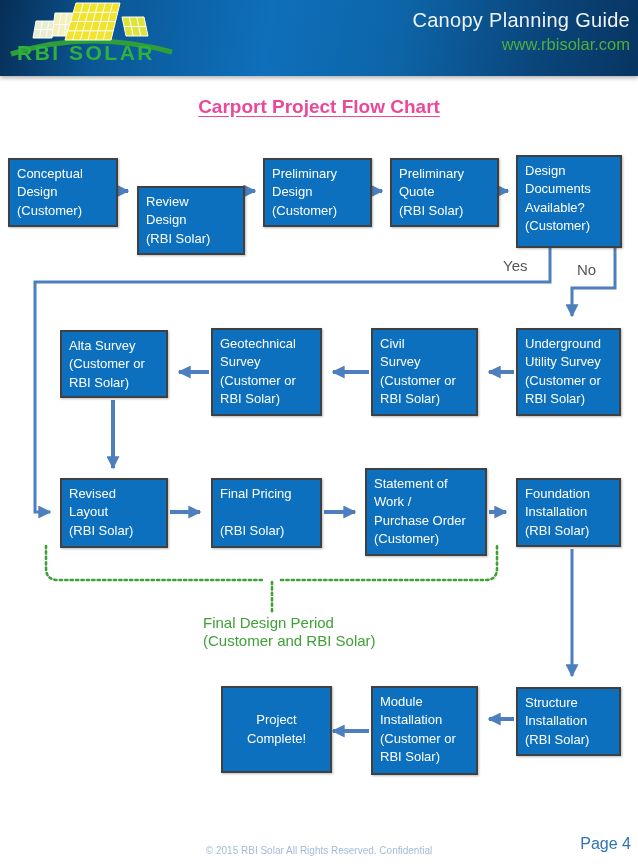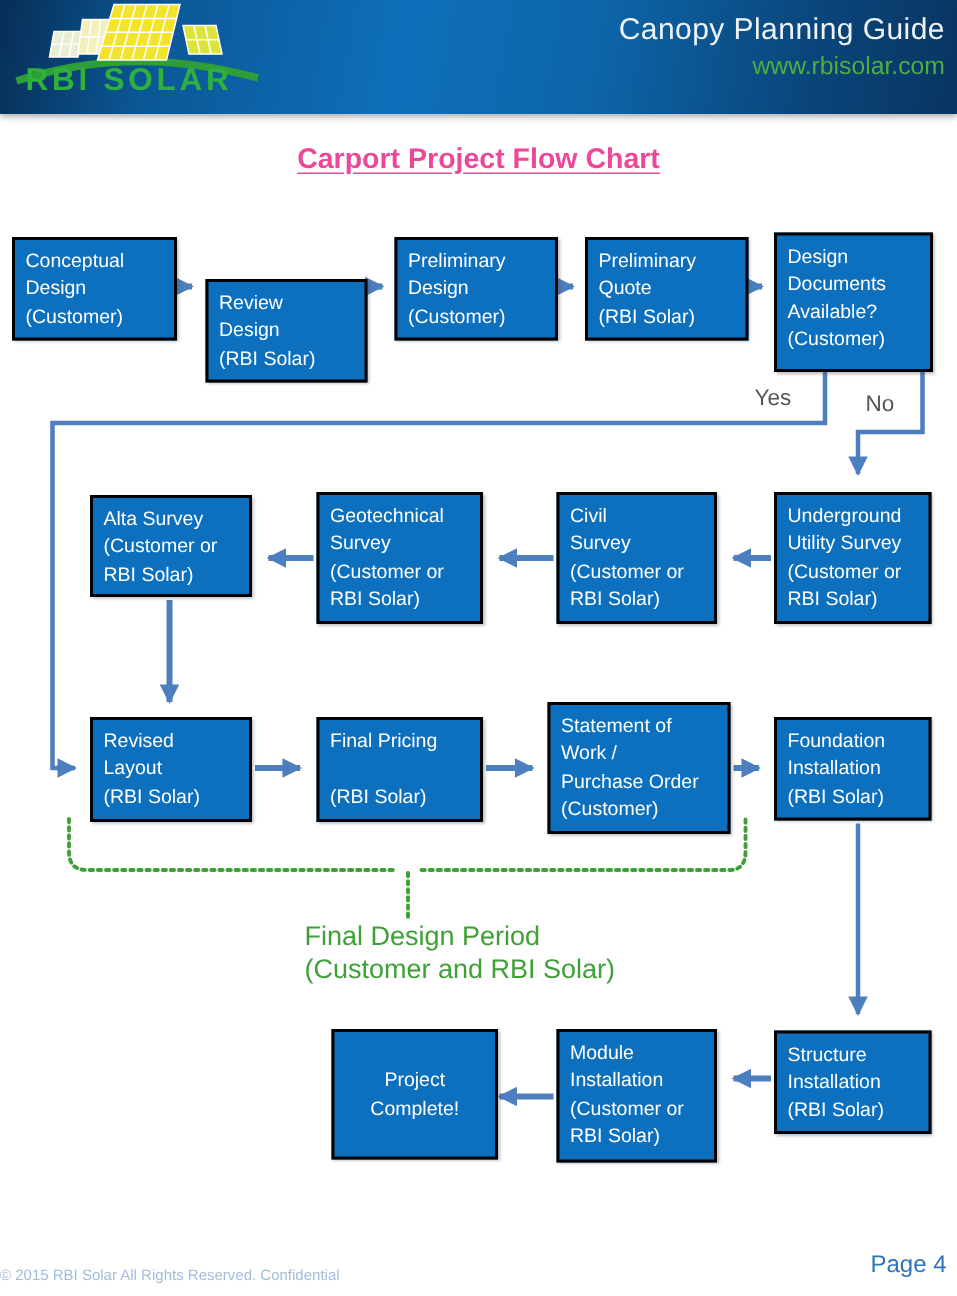--- a/index.html
+++ b/index.html
@@ -24,38 +24,38 @@
   .page-title {
     position:absolute; left:0; top:96px; width:638px; text-align:center;
     font-size:19px; font-weight:bold; color:#ec4899; text-decoration:underline;
     text-underline-offset:3px;
   }
 
   
   .canvas { position:absolute; left:0; top:0; width:638px; height:864px; }
   svg.connectors { position:absolute; left:0; top:0; }
   .node {
-    position:absolute; background:#0d70bf; border:2px solid #000000;
+    position:absolute; background:#0d70bf; border:2px solid #404040;
     color:#ffffff; font-size:13px; line-height:1.42;
     padding:5px 3px 4px 7px; white-space:pre-line;
     box-shadow:1px 1px 2px rgba(60,60,60,.35);
   }
   .node.center {
     display:flex; align-items:center; justify-content:center;
     text-align:center; padding:4px;
   }
   .decision-label { position:absolute; color:#555555; font-size:15px; }
   .annotation {
     position:absolute; left:203px; top:614px;
-    color:#3fa037; font-size:18px; line-height:1.22;
+    color:#3fa037; font-size:15px; line-height:1.22;
   }
 
   
   .footer-copy {
-    position:absolute; left:0; top:845px; width:638px; 
+    position:absolute; left:0; top:845px; width:638px; text-align:center;
     color:#a3bcda; font-size:10px;
   }
   .footer-page {
     position:absolute; right:7px; top:835px; color:#2e74b8; font-size:16px;
   }
 </style>
 </head>
 <body>
 
 <div class="page">

